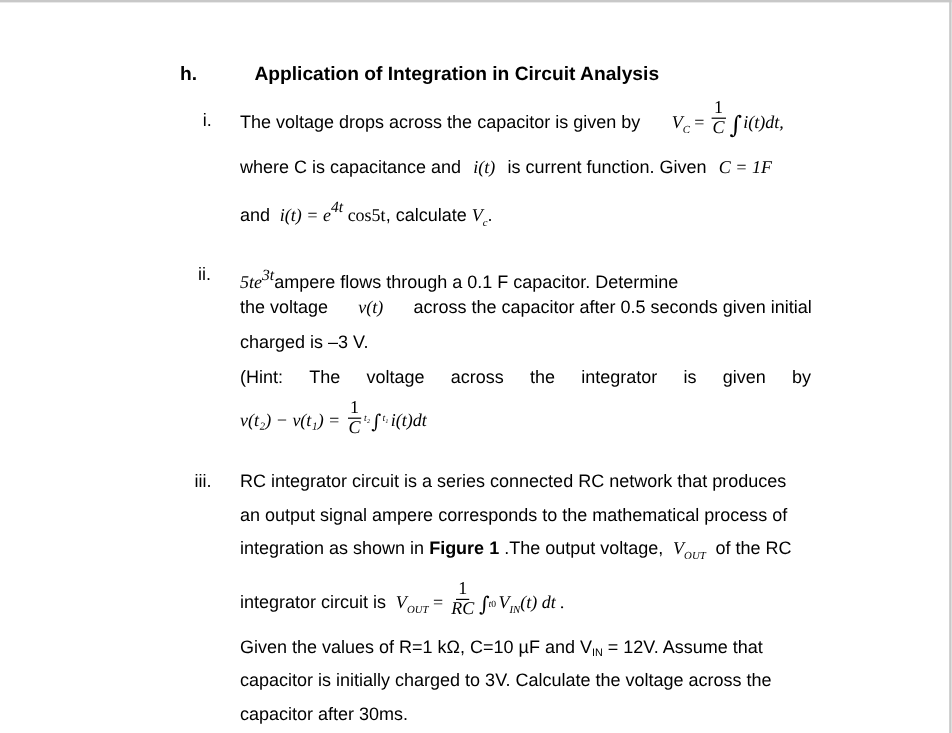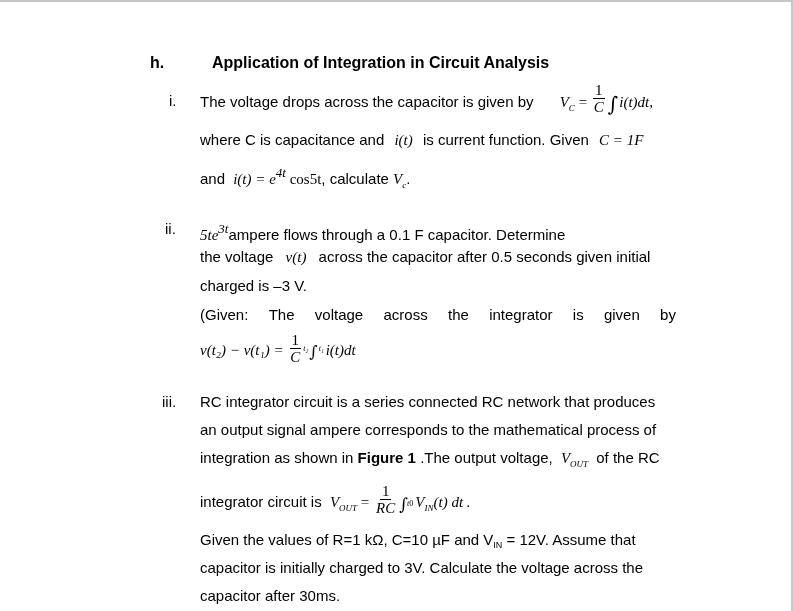--- a/index.html
+++ b/index.html
@@ -134,26 +134,26 @@
   <span class="math" style="margin-left:4px;"><span>i(t) = e</span><sup class="s">4t</sup><span class="up"> cos5t</span></span><span>, calculate</span>
   <span class="math"><span>V</span><sub class="s">c</sub></span><span>.</span>
 </div>
 
 <div class="marker" style="left:165px; top:220px;">ii.</div>
 <div class="line" style="left:200px; top:220px;">
   <span class="math"><span>5te</span><sup class="s">3t</sup></span><span>ampere flows through a 0.1 F capacitor. Determine</span>
 </div>
 <div class="line" style="left:200px; top:248px;">
   <span>the voltage</span>
-  <span class="math" style="margin:0 8px;">v(t)</span>
+  <span class="math" style="margin:0 21px;">v(t)</span>
   <span>across the capacitor after 0.5 seconds given initial</span>
 </div>
 <div class="line" style="left:200px; top:277px;">charged is –3 V.</div>
 <div class="line justify" style="left:200px; top:306px;">
-  <span>(Given:</span>
+  <span>(Hint:</span>
   <span>The</span>
   <span>voltage</span>
   <span>across</span>
   <span>the</span>
   <span>integrator</span>
   <span>is</span>
   <span>given</span>
   <span>by</span>
 </div>
 <div class="line" style="left:200px; top:338px;">

